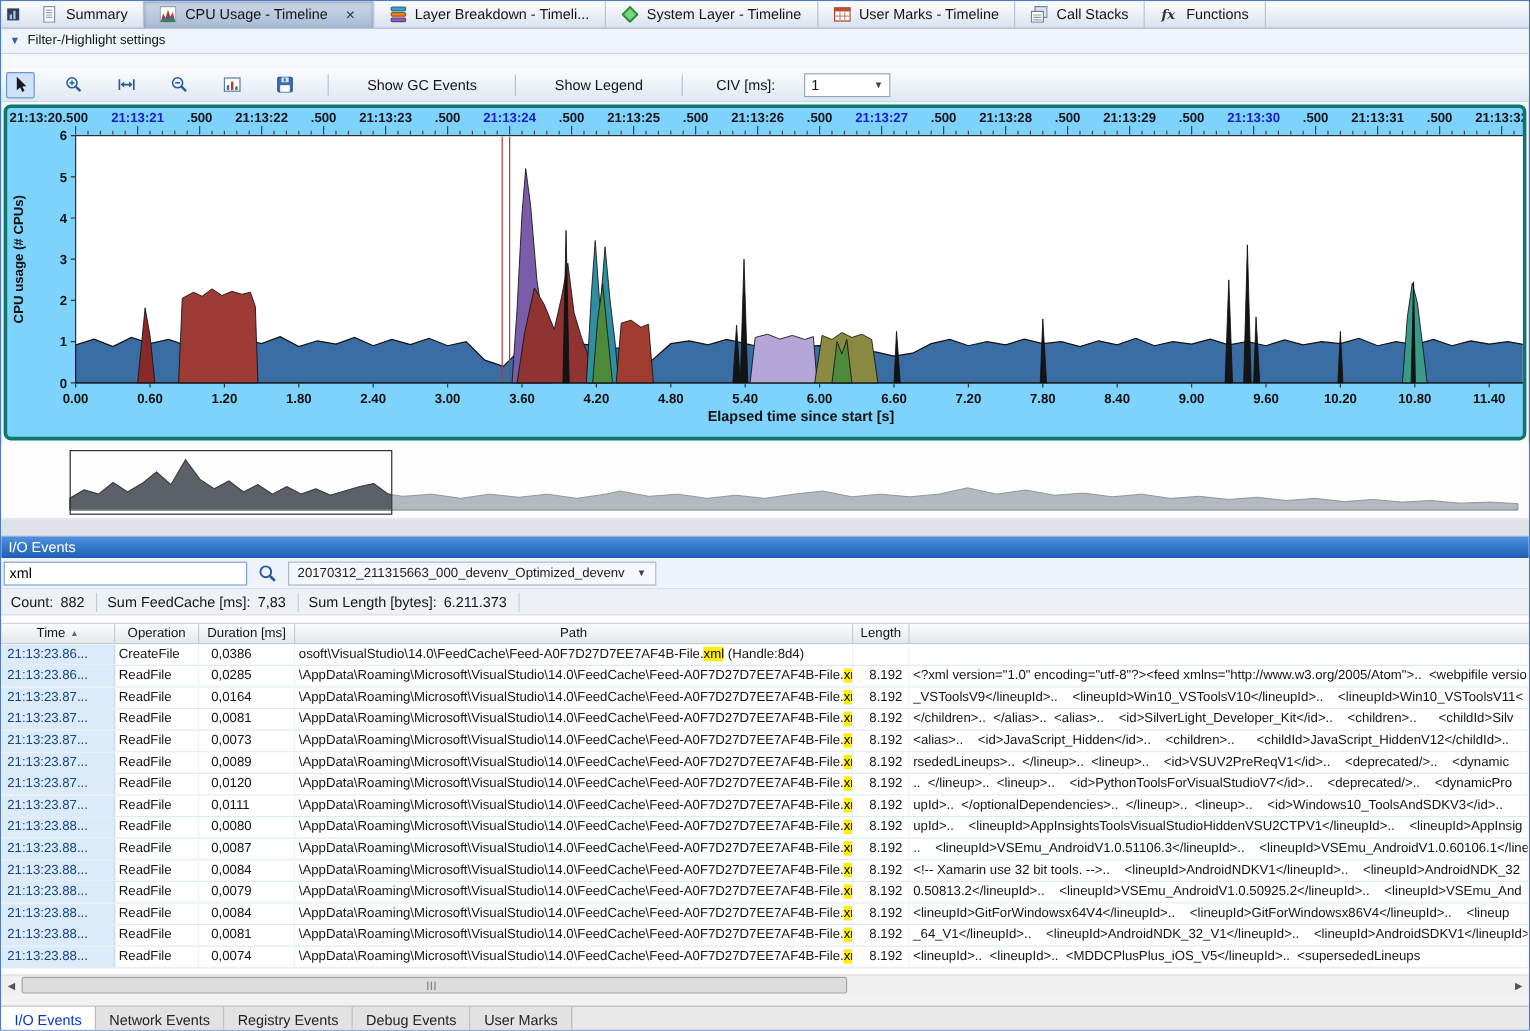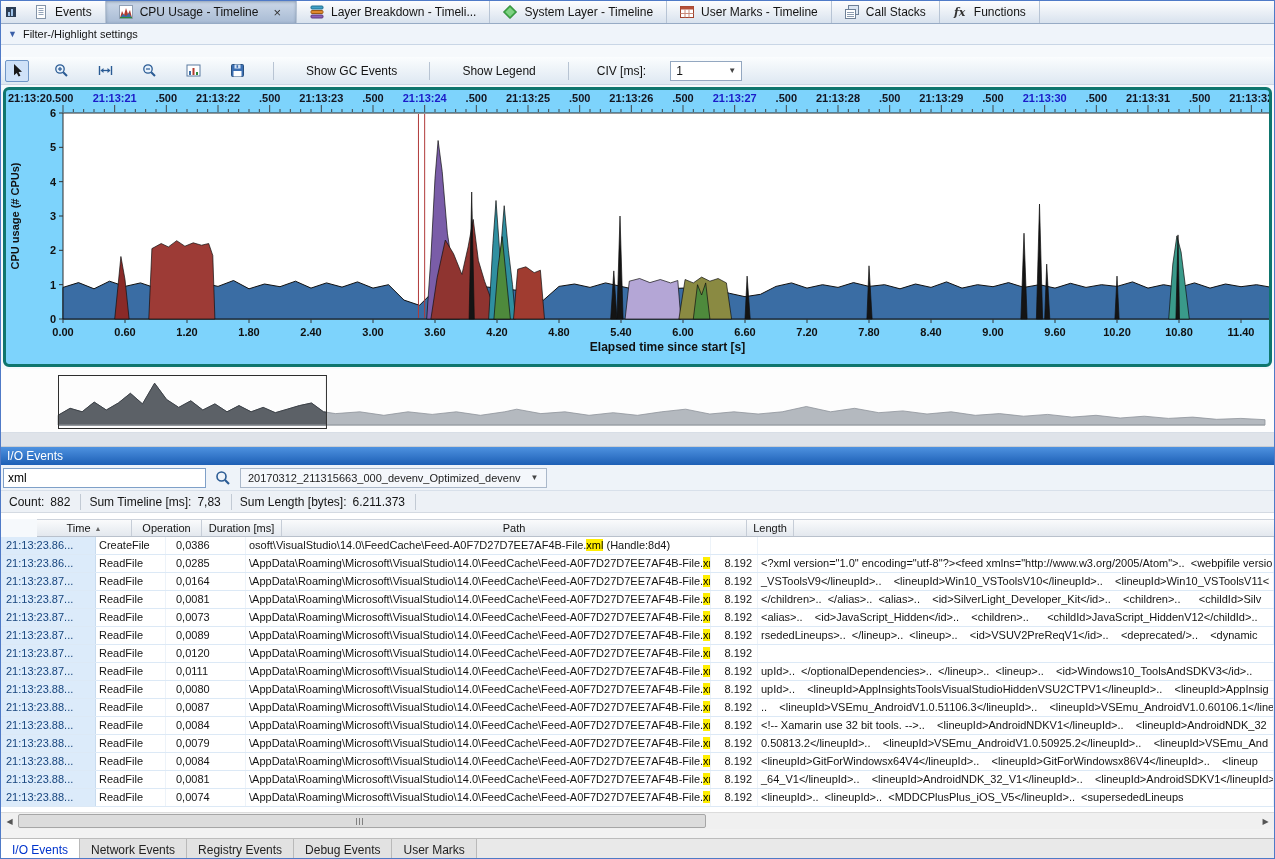--- a/index.html
+++ b/index.html
@@ -60,21 +60,21 @@
                  align-items:center; gap:10px; padding:0 7px; font-size:11px; color:#222; }
   .stats-row { height:22px; flex:0 0 22px; background:#edf1f6; border-bottom:1px solid #d4dae2;
                display:flex; align-items:center; }
   .stat-label { padding:0 6px 0 8px; }
   .stat-value { padding-right:10px; }
   .stat-sep { width:1px; height:16px; background:#c2cad4; }
   .gap3 { height:6px; flex:0 0 6px; background:#ffffff; }
 
   
   .t-header { height:18px; flex:0 0 18px; display:flex; font-size:11px;
-              background:linear-gradient(#fafbfc,#e3e8ee); border-top:1px solid #cdd3dc; border-bottom:1px solid #b9c1cc;margin-left:36px; }
+              background:linear-gradient(#fafbfc,#e3e8ee); border-top:1px solid #cdd3dc; border-bottom:1px solid #b9c1cc; }
   .th { border-right:1px solid #c6cdd7; display:flex; align-items:center; justify-content:center;
         gap:4px; overflow:hidden; white-space:nowrap; }
   .sort { font-size:7px; color:#666; }
   .t-body { height:275px; flex:0 0 275px; overflow:hidden; background:#fff; }
   .tr { display:flex; height:18px; border-bottom:1px solid #dce9f6; background:#fff; }
   .td { overflow:hidden; white-space:pre; font-size:11px; line-height:17px; padding:0 3px;
         border-right:1px solid #edf3f9; }
   .td.time { background:#dcebfa; color:#17457e; border-right:1px solid #c9dcef; padding-left:5px; }
   .td.dur { padding-left:10px; }
   .td.len { text-align:right; padding-right:5px; }
@@ -112,21 +112,21 @@
   <div class="tab">
         <span class="tab-icon">
           <svg width="14" height="14" viewBox="0 0 14 14">
             <rect x="2.5" y="0.5" width="9" height="13" fill="#fdfdfd" stroke="#8494a8"></rect>
             <line x1="4.5" y1="3.5" x2="9.5" y2="3.5" stroke="#93a3b8"></line>
             <line x1="4.5" y1="5.5" x2="9.5" y2="5.5" stroke="#93a3b8"></line>
             <line x1="4.5" y1="7.5" x2="9.5" y2="7.5" stroke="#93a3b8"></line>
             <line x1="4.5" y1="9.5" x2="9.5" y2="9.5" stroke="#93a3b8"></line>
           </svg>
         </span>
-        <span class="tab-label">Events</span>
+        <span class="tab-label">Summary</span>
       </div>
       <div class="tab active">
         <span class="tab-icon">
           <svg width="14" height="14" viewBox="0 0 14 14">
             <rect x="0.5" y="0.5" width="13" height="13" fill="#fff" stroke="#90a0b4"></rect>
             <path d="M1,13 L3,6 L5,10 L7,3 L9,9 L11,5 L13,13 Z" fill="#b23b2e"></path>
             <path d="M1,13 L4,9 L7,11 L10,8 L13,13 Z" fill="#3a6da4"></path>
             <rect x="1" y="12" width="12" height="1.2" fill="#2c8a3a"></rect>
           </svg>
         </span>
@@ -510,21 +510,21 @@
     <div class="trace-combo">
       <span>20170312_211315663_000_devenv_Optimized_devenv</span>
       <span class="combo-arrow">▼</span>
     </div>
   </div>
 
   <div class="stats-row" id="stats-row">
       <span class="stat-label">Count:</span>
       <span class="stat-value">882</span>
       <span class="stat-sep"></span>
-      <span class="stat-label">Sum Timeline [ms]:</span>
+      <span class="stat-label">Sum FeedCache [ms]:</span>
       <span class="stat-value">7,83</span>
       <span class="stat-sep"></span>
       <span class="stat-label">Sum Length [bytes]:</span>
       <span class="stat-value">6.211.373</span>
       <span class="stat-sep"></span>
     </div>
   <div class="gap3"></div>
 
   <div class="t-header" id="t-header">
       <div class="th" style="width: 95px;">
@@ -592,20 +592,21 @@
         <div class="td path" style="width: 465px;">\AppData\Roaming\Microsoft\VisualStudio\14.0\FeedCache\Feed-A0F7D27D7EE7AF4B-File.<mark>xml</mark></div>
         <div class="td len" style="width: 47px;">8.192</div>
         <div class="td data" style="flex: 1 1 0%;">rsededLineups&gt;..  &lt;/lineup&gt;..  &lt;lineup&gt;..    &lt;id&gt;VSUV2PreReqV1&lt;/id&gt;..    &lt;deprecated/&gt;..    &lt;dynamic</div>
       </div>
       <div class="tr">
         <div class="td time" style="width: 95px;">21:13:23.87...</div>
         <div class="td op" style="width: 70px;">ReadFile</div>
         <div class="td dur" style="width: 80px;">0,0120</div>
         <div class="td path" style="width: 465px;">\AppData\Roaming\Microsoft\VisualStudio\14.0\FeedCache\Feed-A0F7D27D7EE7AF4B-File.<mark>xml</mark></div>
         <div class="td len" style="width: 47px;">8.192</div>
+        <div class="td data" style="flex: 1 1 0%;">..  &lt;/lineup&gt;..  &lt;lineup&gt;..    &lt;id&gt;PythonToolsForVisualStudioV7&lt;/id&gt;..    &lt;deprecated/&gt;..    &lt;dynamicPro</div>
       </div>
       <div class="tr">
         <div class="td time" style="width: 95px;">21:13:23.87...</div>
         <div class="td op" style="width: 70px;">ReadFile</div>
         <div class="td dur" style="width: 80px;">0,0111</div>
         <div class="td path" style="width: 465px;">\AppData\Roaming\Microsoft\VisualStudio\14.0\FeedCache\Feed-A0F7D27D7EE7AF4B-File.<mark>xml</mark></div>
         <div class="td len" style="width: 47px;">8.192</div>
         <div class="td data" style="flex: 1 1 0%;">upId&gt;..  &lt;/optionalDependencies&gt;..  &lt;/lineup&gt;..  &lt;lineup&gt;..    &lt;id&gt;Windows10_ToolsAndSDKV3&lt;/id&gt;..</div>
       </div>
       <div class="tr">

